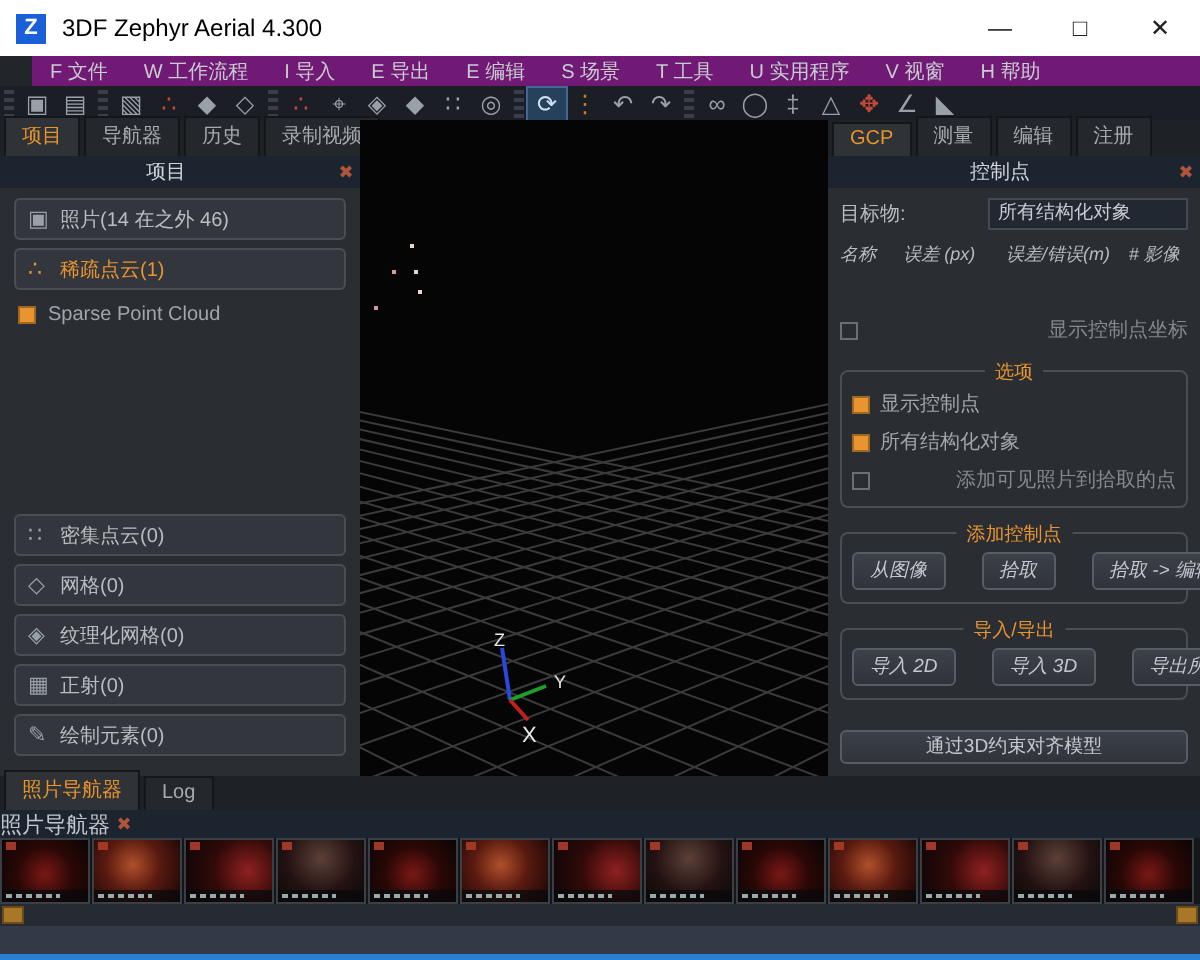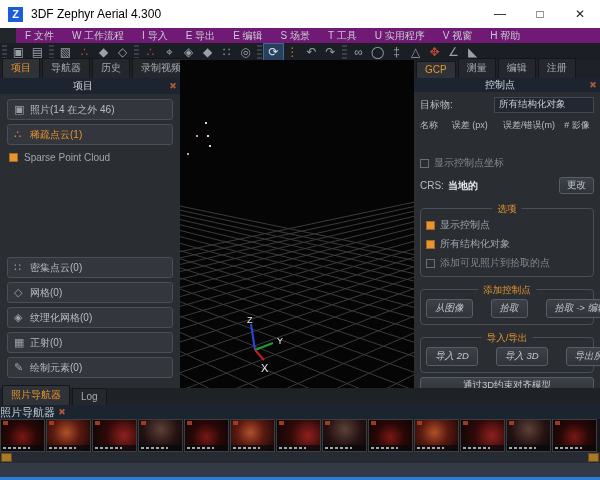--- a/index.html
+++ b/index.html
@@ -60,23 +60,23 @@
   .vp-dot { position:absolute; width:2px; height:2px; background:#e8d8d4; }
   .vp-dot.p { background:#d49a94; }
   .axis-label { position:absolute; color:#e8e8e8; font-size:9px; }
   
   .rp-body { flex:1; padding:5px 6px 6px; display:flex; flex-direction:column; font-size:10px; }
   .rp-row { display:flex; align-items:center; margin-bottom:4px; }
   .rp-label { color:#b9bdc3; }
   .dropdown { margin-left:auto; width:100px; height:16px; background:#222831; border:1px solid #454a52;
     color:#c8ccd2; display:flex; padding:0 4px; font-size:9.5px; }
   .thead { display:flex; color:#b9bdc3; font-size:9px; margin:2px 0 12px; }
-  .thead span { white-space:nowrap; }
+  .thead span { white-space:nowrap;font-style:italic; }
   .cb-row { display:flex; align-items:center; gap:5px; margin-bottom:5px; color:#9fa6ad; }
-  .cb-row.dim { color:#84898f; }
+  .cb-row.dim { color:#84898f;justify-content:space-between; }
   .crs-row { display:flex; align-items:center; margin:2px 0 6px; }
   .crs-val { color:#e3e6ea; font-weight:bold; margin-left:4px; }
   .btn { background:linear-gradient(#3c4047,#30343a); border:1px solid #575d66; border-radius:3px;
     color:#c4c8ce; font-size:9.5px; padding:2px 8px; text-align:center; white-space:nowrap; }
   .btn.small { padding:1px 7px; }
   .group { border:1px solid #4a4e55; border-radius:4px; position:relative; margin:8px 0 4px; padding:9px 5px 6px; }
   .group-title { position:absolute; top:-6px; left:50%; transform:translateX(-50%);
     background:#2a2d32; padding:0 5px; color:#e8952f; font-size:9.5px; white-space:nowrap; }
   .group .btns { display:flex; justify-content:space-between; gap:18px;font-style:italic; }
   .align-btn { margin-top:auto; height:17px; display:flex; align-items:center; justify-content:center; }
@@ -304,25 +304,20 @@
       <span style="width:32px">名称</span>
       <span style="width:52px">误差 (px)</span>
       <span style="width:62px">误差/错误(m)</span>
       <span style="width:30px"># 影像</span>
     </div>
     <div style="height:12px"></div>
     <div class="cb-row dim">
       <span class="chk"></span>
       <span>显示控制点坐标</span>
     </div>
-    <div class="crs-row">
-      <span class="rp-label">CRS:</span>
-      <span class="crs-val">当地的</span>
-      <div class="btn small" style="margin-left:auto">更改</div>
-    </div>
     <div class="group">
       <span class="group-title">选项</span>
       <div class="cb-row">
         <span class="chk on"></span>
         <span>显示控制点</span>
       </div>
       <div class="cb-row">
         <span class="chk on"></span>
         <span>所有结构化对象</span>
       </div>

